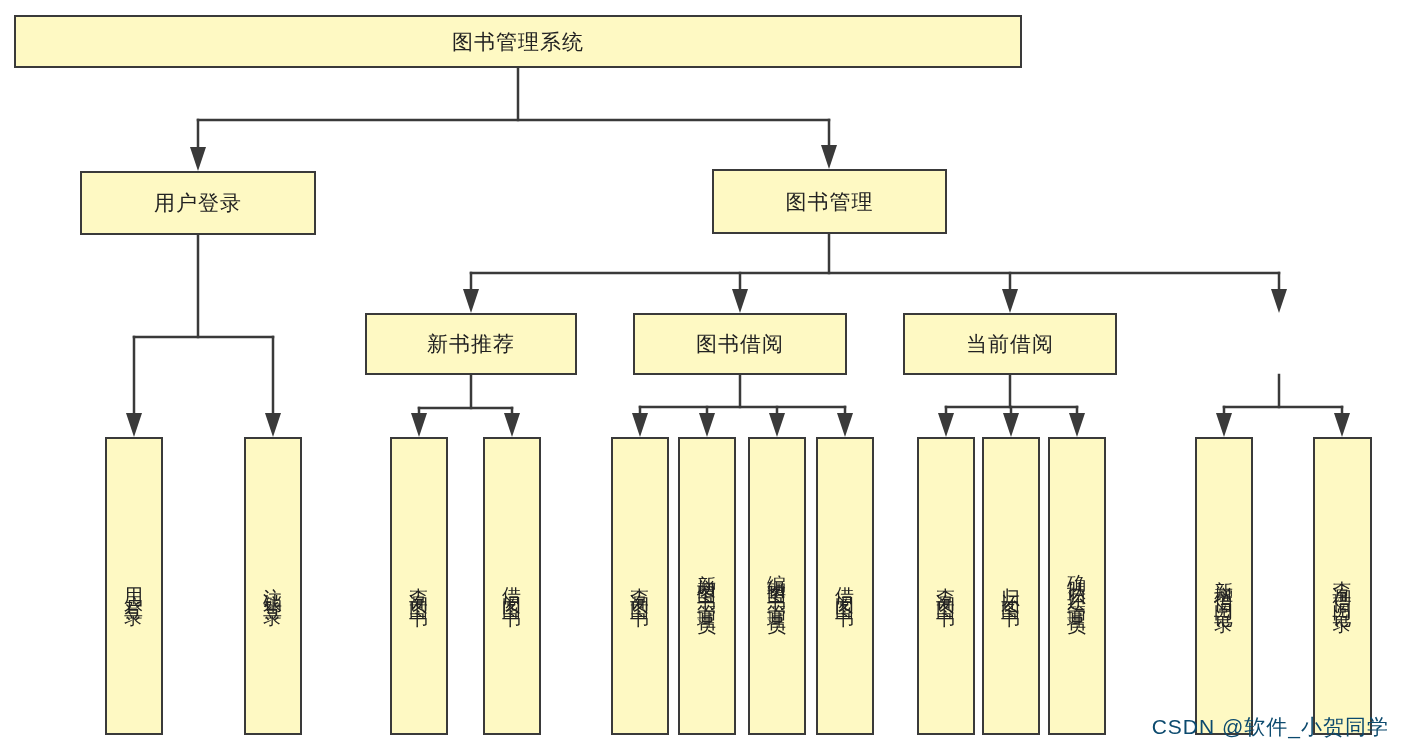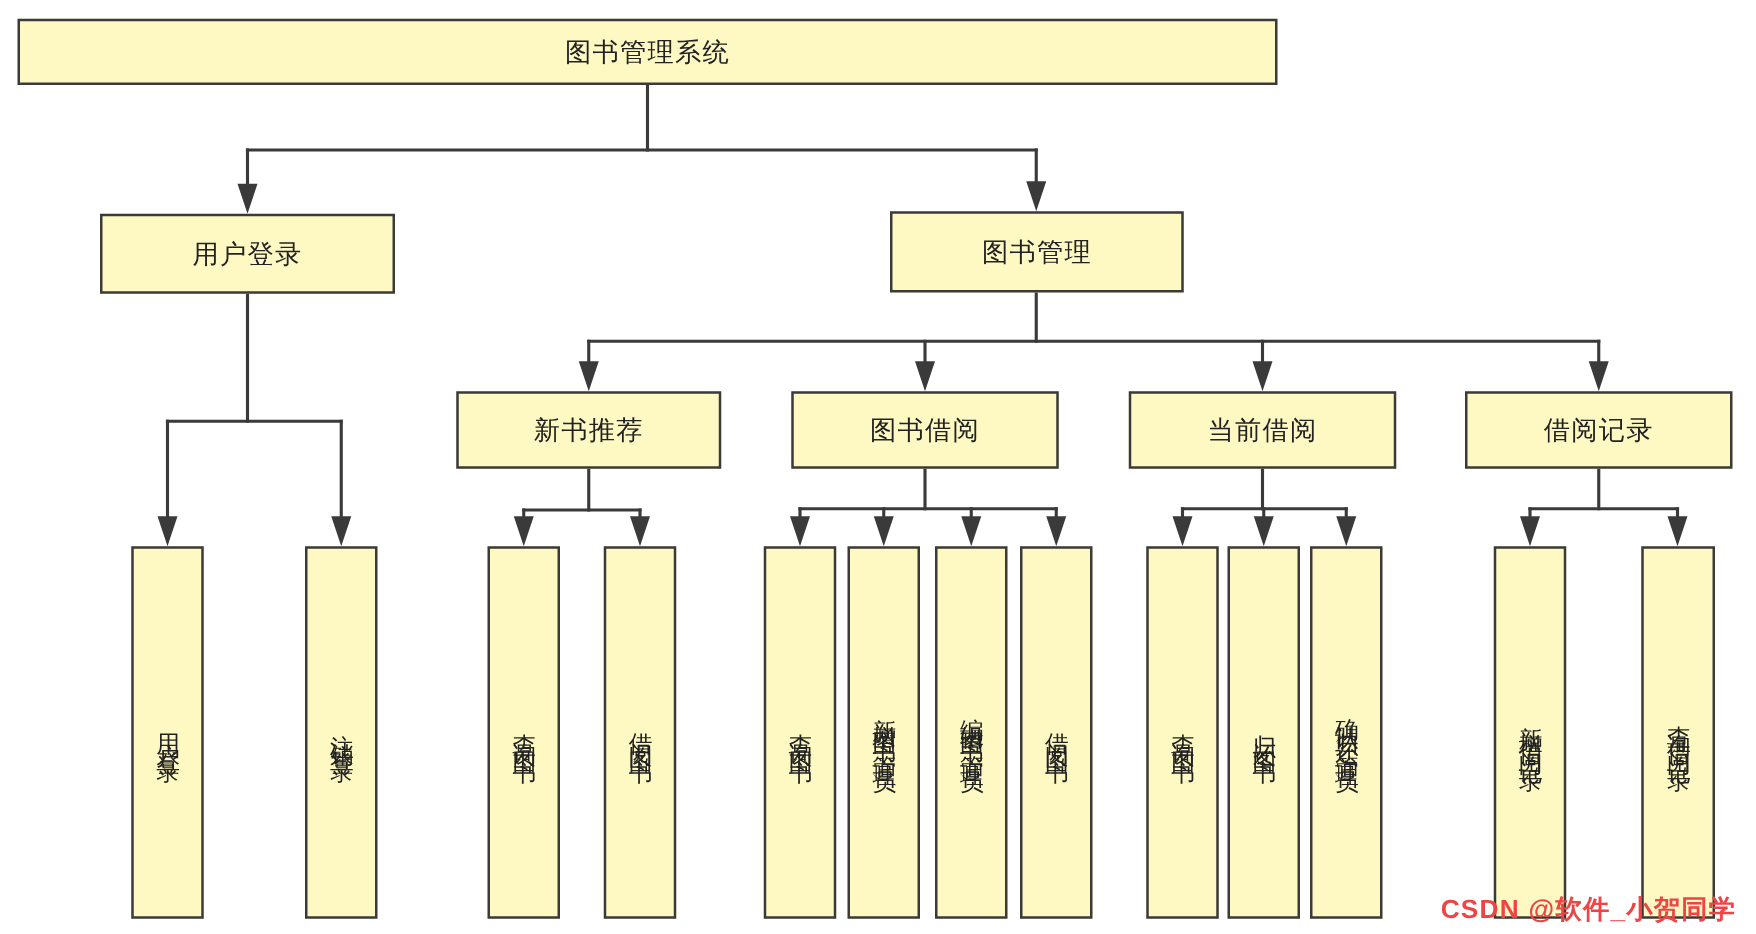--- a/index.html
+++ b/index.html
@@ -45,25 +45,24 @@
     line-height: 1;
   }
   .vbox.long {
     letter-spacing: 6px;
   }
   .watermark {
     position: absolute;
     right: 16px;
     bottom: 6px;
     font-size: 21px;
-    color: #ef4444;
+    color: #0c4a6e;
     letter-spacing: 1px;
     z-index: 5;
     white-space: nowrap;
-    font-weight: bold;
   }
 </style>
 </head>
 <body>
 
 <div class="canvas">
 
   <svg class="wires" viewBox="0 0 1405 747" aria-hidden="true">
     <g stroke="#3a3a3a" stroke-width="2.5" fill="none" stroke-linecap="square">
 
@@ -131,21 +130,20 @@
   </svg>
 
   <div class="node hbox" style="left:14px; top:15px; width:1008px; height:53px;">图书管理系统</div>
 
   <div class="node hbox" style="left:80px; top:171px; width:236px; height:64px;">用户登录</div>
   <div class="node hbox" style="left:712px; top:169px; width:235px; height:65px;">图书管理</div>
 
   <div class="node hbox" style="left:365px; top:313px; width:212px; height:62px;text-align:center;">新书推荐</div>
   <div class="node hbox" style="left:903px; top:313px; width:214px; height:62px;">当前借阅</div>
   <div class="node hbox" style="left:633px; top:313px; width:214px; height:62px;">图书借阅</div>
-  <div class="node hbox" style="left:1172px; top:313px; width:214px; height:62px;">借阅记录</div>
 
   <div class="node vbox" style="left:105px; top:437px; width:58px; height:298px;">用户登录</div>
   <div class="node vbox" style="left:244px; top:437px; width:58px; height:298px;">注销登录</div>
 
   <div class="node vbox" style="left:390px; top:437px; width:58px; height:298px;">查询图书</div>
   <div class="node vbox" style="left:483px; top:437px; width:58px; height:298px;">借阅图书</div>
 
   <div class="node vbox" style="left:611px; top:437px; width:58px; height:298px;">查询图书</div>
   <div class="node vbox long" style="left:678px; top:437px; width:58px; height:298px;">新增图书（管理员）</div>
   <div class="node vbox long" style="left:748px; top:437px; width:58px; height:298px;">编辑图书（管理员）</div>

